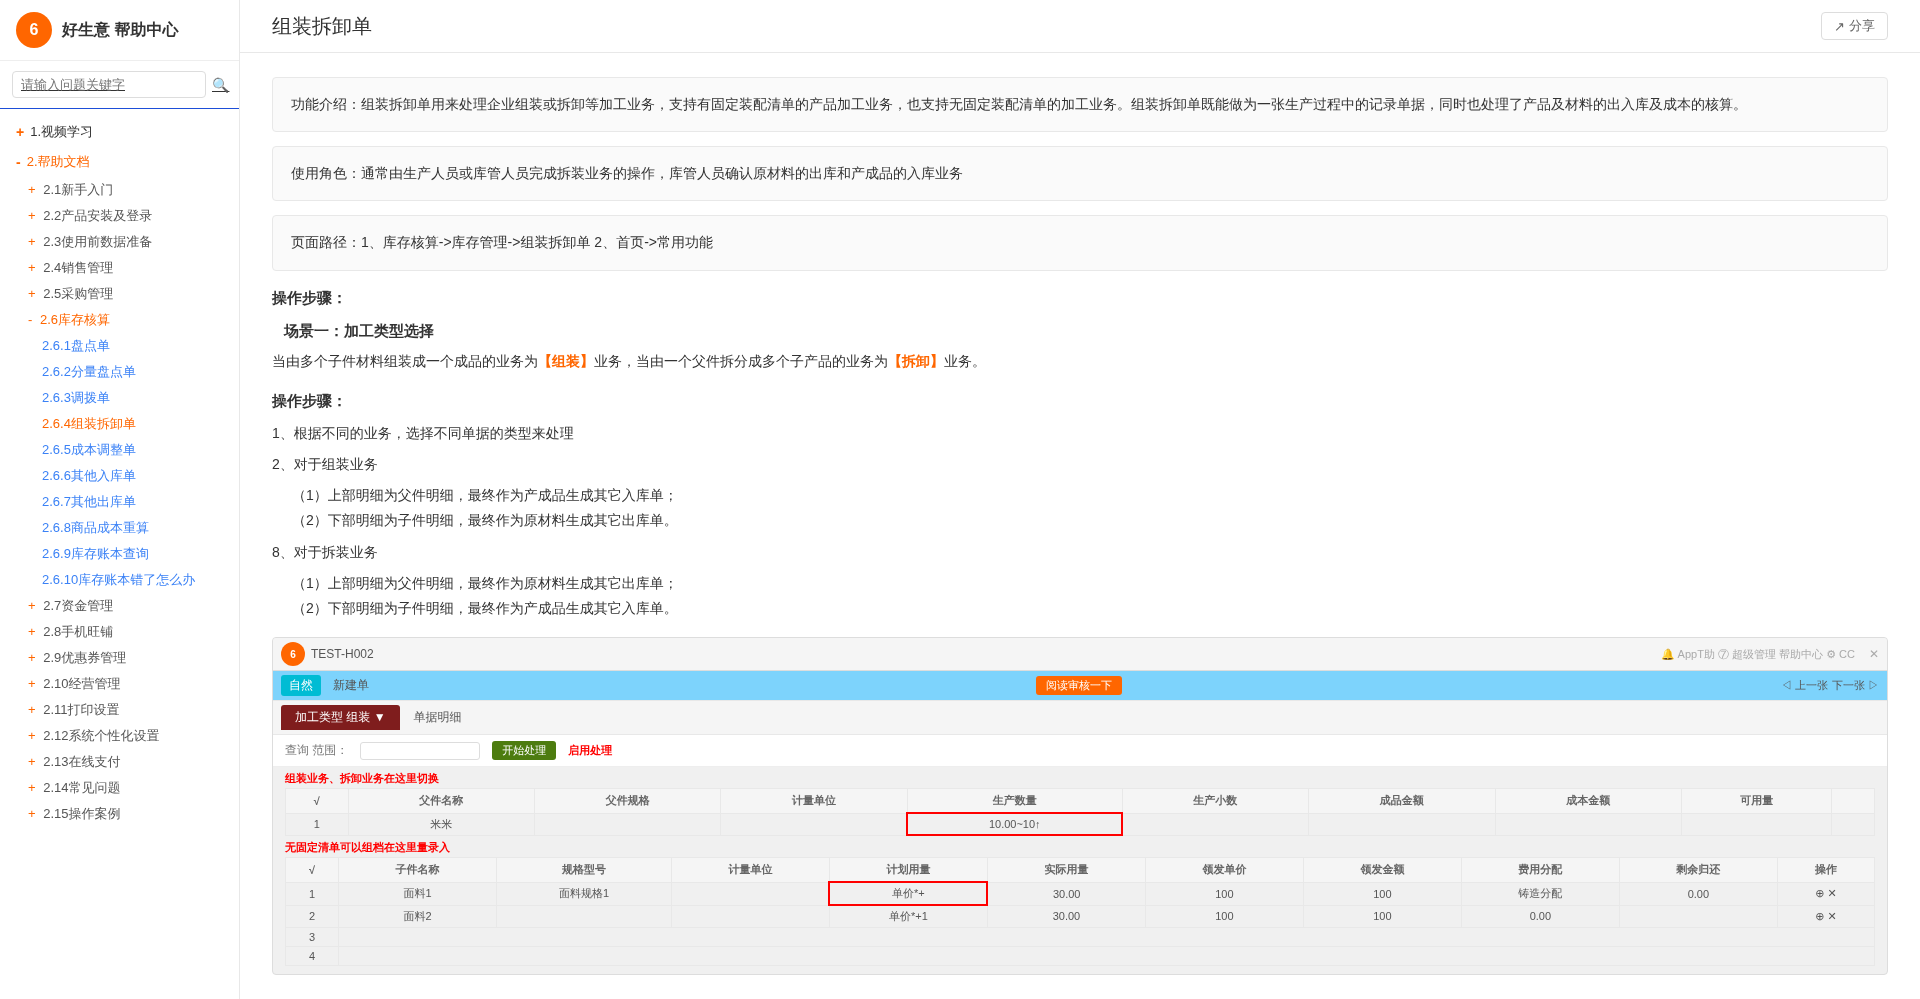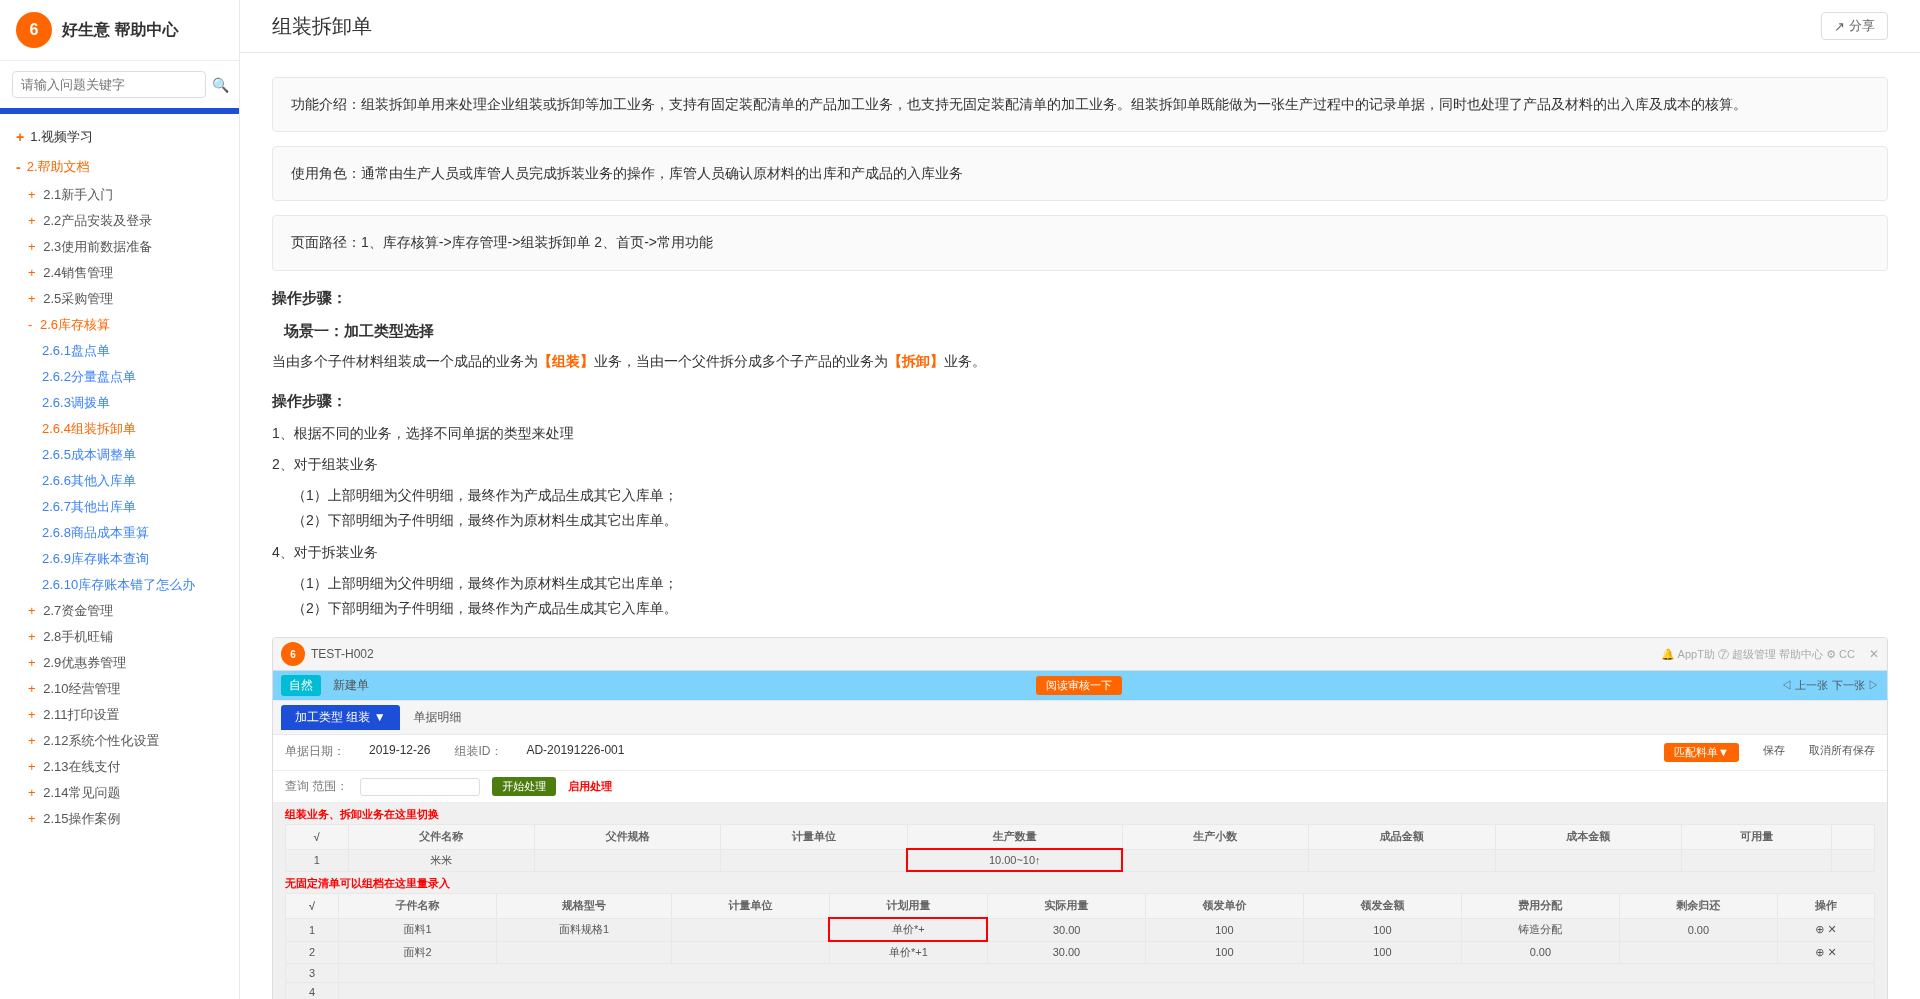--- a/index.html
+++ b/index.html
@@ -3,21 +3,21 @@
   <meta charset="utf-8">
   <style>
     * { box-sizing: border-box; margin: 0; padding: 0; }
     body { font-family: "Microsoft YaHei", "PingFang SC", Arial, sans-serif; font-size: 14px; color: #333; background: #f5f5f5; display: flex; height: 100vh; overflow: hidden; }
 
     
     .sidebar { width: 240px; min-width: 240px; background: #fff; border-right: 1px solid #e8e8e8; display: flex; flex-direction: column; overflow: hidden; }
     .sidebar-header { background: #fff; padding: 12px 16px; display: flex; align-items: center; gap: 10px; border-bottom: 1px solid #eee; }
     .logo-icon { width: 36px; height: 36px; background: #f60; border-radius: 50%; display: flex; align-items: center; justify-content: center; color: #fff; font-weight: bold; font-size: 16px; flex-shrink: 0; }
     .sidebar-title { font-size: 16px; font-weight: bold; color: #333; }
-    .search-box { padding: 10px 12px; border-bottom: 6px solid #1d4ed8; display: flex; align-items: center; gap: 6px; }
+    .search-box { padding: 10px 12px; border-bottom: 1px solid #1d4ed8; display: flex; align-items: center; gap: 6px; text-decoration: underline; }
     .search-box input { flex: 1; border: 1px solid #ddd; border-radius: 4px; padding: 5px 8px; font-size: 13px; outline: none; color: #999; }
     .search-icon { color: #aaa; cursor: pointer; font-size: 14px; }
     .nav-tree { flex: 1; overflow-y: auto; padding: 8px 0; }
     .nav-section { padding: 6px 16px; font-size: 13px; color: #333; cursor: pointer; display: flex; align-items: center; gap: 6px; }
     .nav-section .plus { color: #f60; font-weight: bold; font-size: 14px; }
     .nav-section .minus { color: #f60; font-weight: bold; font-size: 14px; }
     .nav-section.active { color: #f60; }
     .nav-sub { padding: 4px 16px 4px 28px; font-size: 13px; color: #555; cursor: pointer; }
     .nav-sub.open { color: #f60; }
     .nav-sub-sub { padding: 4px 16px 4px 42px; font-size: 13px; color: #3b82f6; cursor: pointer; }
@@ -198,21 +198,21 @@
     </p>
 
     <div class="section-title">操作步骤：</div>
 
     <p class="step-text">1、根据不同的业务，选择不同单据的类型来处理</p>
 
     <p class="step-text">2、对于组装业务</p>
     <div class="sub-step">（1）上部明细为父件明细，最终作为产成品生成其它入库单；</div>
     <div class="sub-step">（2）下部明细为子件明细，最终作为原材料生成其它出库单。</div>
 
-    <p class="step-text" style="margin-top:6px;">4、对于拆装业务</p>
+    <p class="step-text" style="margin-top:6px;">8、对于拆装业务</p>
     <div class="sub-step">（1）上部明细为父件明细，最终作为原材料生成其它出库单；</div>
     <div class="sub-step">（2）下部明细为子件明细，最终作为产成品生成其它入库单。</div>
 
     <div class="screenshot-container">
 
       <div class="ss-titlebar">
         <div class="ss-logo">6</div>
         <span>TEST-H002</span>
         <span style="flex:1;"></span>
         <span style="font-size:11px;color:#aaa;">🔔 AppT助 ⑦ 超级管理 帮助中心 ⚙ CC</span>
@@ -223,34 +223,24 @@
         <span style="background:#00bcd4;color:#fff;padding:2px 8px;border-radius:3px;font-size:12px;">自然</span>
         <span style="color:#555;padding:2px 8px;cursor:pointer;">新建单</span>
         <span style="flex:1;"></span>
         <span style="background:#f60;color:#fff;padding:2px 10px;border-radius:3px;font-size:11px;">阅读审核一下</span>
         <span style="flex:1;"></span>
         <span style="color:#555;font-size:11px;">◁ 上一张</span>
         <span style="color:#555;font-size:11px;">下一张 ▷</span>
       </div>
 
       <div style="background:#f5f5f5; border-bottom:1px solid #e8e8e8; padding:4px 8px; display:flex; gap:0; font-size:12px;">
-        <span style="background:#1d4ed8;color:#fff;padding:4px 14px;border-radius:3px 3px 0 0;">加工类型 组装 ▼</span>
+        <span style="background:#7f1d1d;color:#fff;padding:4px 14px;border-radius:3px 3px 0 0;">加工类型 组装 ▼</span>
         <span style="padding:4px 14px;color:#555;cursor:pointer;">单据明细</span>
       </div>
 
-      <div style="background:#fff; padding:8px 12px; border-bottom:1px solid #eee; display:flex; gap:24px; flex-wrap:wrap; font-size:12px;">
-        <span style="color:#777;">单据日期：</span>
-        <span style="color:#333;">2019-12-26</span>
-        <span style="color:#777;">组装ID：</span>
-        <span style="color:#333;">AD-20191226-001</span>
-        <span style="flex:1;"></span>
-        <span style="background:#f60;color:#fff;padding:2px 10px;border-radius:3px;font-size:11px;">匹配料单▼</span>
-        <span style="color:#555;font-size:11px;">保存</span>
-        <span style="color:#555;font-size:11px;">取消所有保存</span>
-      </div>
 
       <div style="background:#fff;padding:6px 12px;border-bottom:1px solid #eee;display:flex;align-items:center;gap:12px;font-size:12px;">
         <span style="color:#777;">查询 范围：</span>
         <input type="text" style="border: 1px solid rgb(221, 221, 221); border-radius: 3px; padding: 2px 6px; font-size: 11px; width: 120px;">
         <span style="background:#4d7c0f;color:#fff;padding:2px 10px;border-radius:3px;font-size:11px;cursor:pointer;">开始处理</span>
         <span style="font-size:11px;color:red;font-weight:bold;">启用处理</span>
       </div>
 
       <div class="ss-wrapper" style="padding:4px 0;">
 

